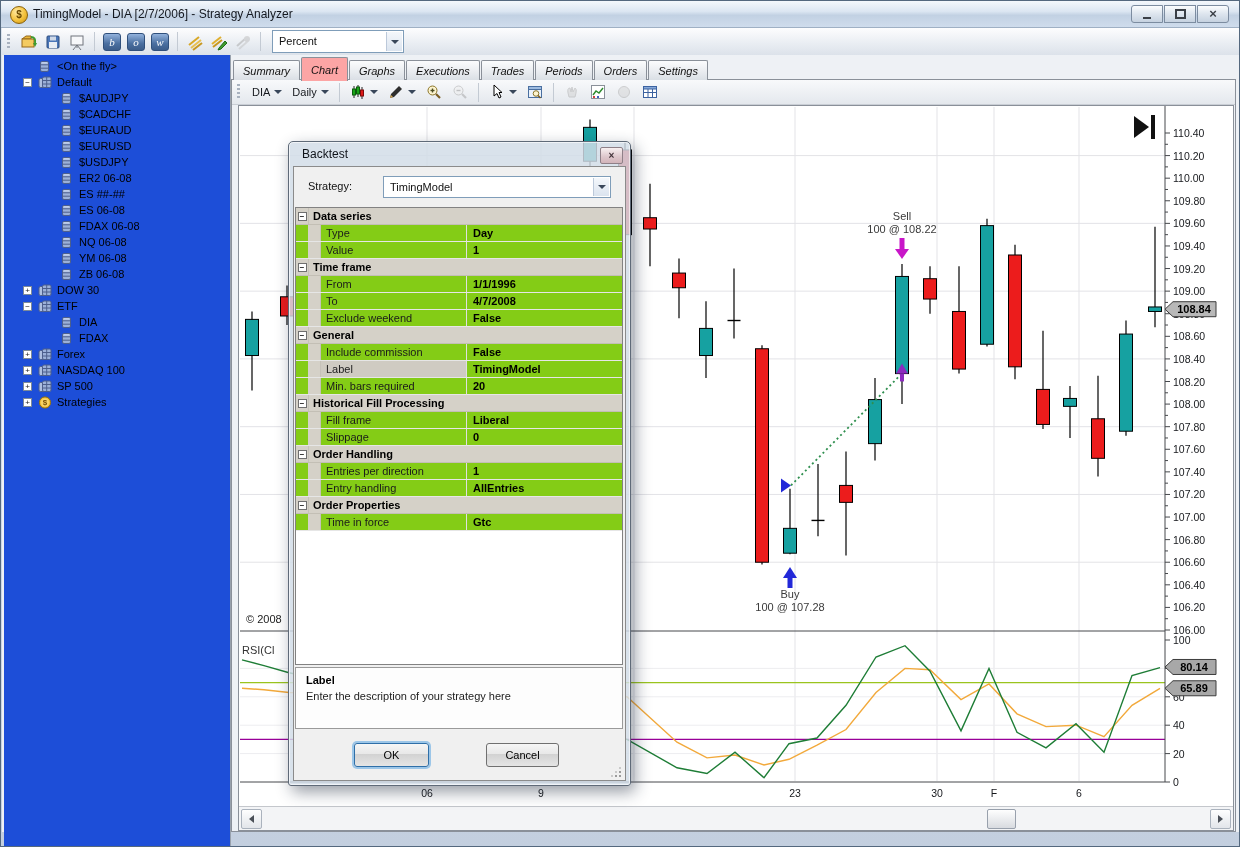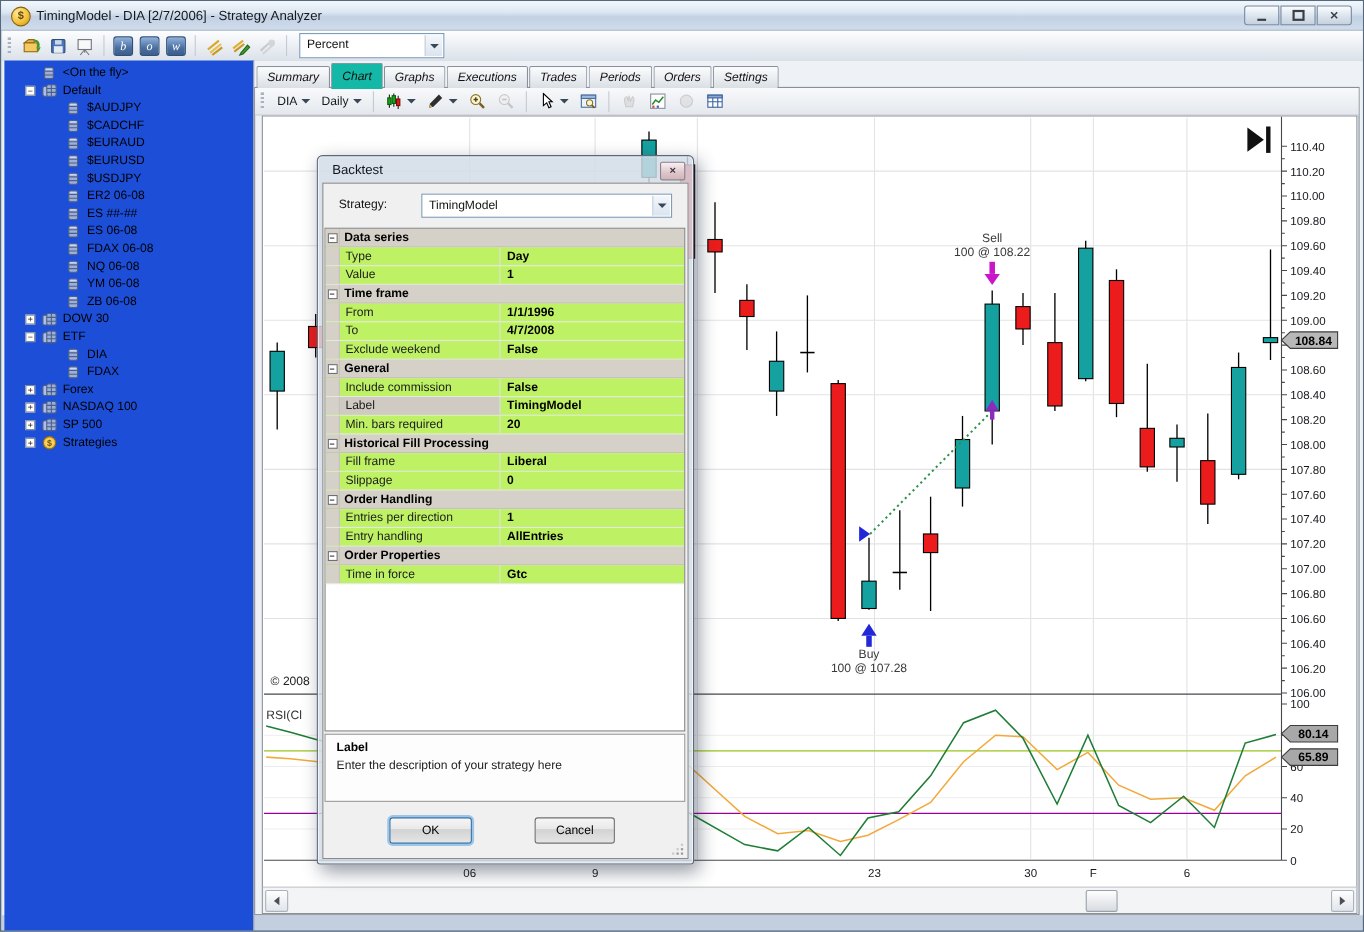--- a/index.html
+++ b/index.html
@@ -46,21 +46,21 @@
   .trow .slot{width:13px;height:9px;flex:none;display:flex;align-items:center;justify-content:center;margin-left:17px;}
   .trow.lvl2 .slot{margin-left:39px;}
   .expander{width:9px;height:9px;background:#fff;border:1px solid #7d8a99;font-size:8px;line-height:7px;
     text-align:center;color:#222;box-sizing:border-box;}
   .ticon{width:14px;height:13px;margin:0 5px 0 4px;flex:none;}
   
   .tabs{position:absolute;left:231px;top:2px;height:23px;display:flex;align-items:flex-end;z-index:5;}
   .tab{height:19px;padding:0 9px;font-size:11px;color:#111;display:flex;align-items:center;
     background:linear-gradient(#fbfcfd,#e8ebef 60%,#dadfe5);border:1px solid #8a9099;border-bottom:none;
     border-radius:2px 2px 0 0;margin-right:1px;font-style:italic;}
-  .tab.sel{height:23px;background:#14b8a6;margin-bottom:-1px;z-index:6;}
+  .tab.sel{height:23px;background:#fca5a5;margin-bottom:-1px;z-index:6;}
   .tabpage{position:absolute;left:229px;top:24px;width:1005px;height:753px;border:1px solid #8a9099;
     background:#eef1f5;box-sizing:border-box;}
   .ctoolbar{position:absolute;left:0;top:0;width:100%;height:24px;
     background:linear-gradient(#f8f9fb,#e4e8ed);border-bottom:1px solid #c9ced5;display:flex;align-items:center;font-size:11px;color:#15181d;}
   .ct-btn{display:flex;align-items:center;gap:4px;padding:2px 5px;}
   
   .chartbox{position:absolute;left:6px;top:25px;width:996px;height:726px;border:1px solid #8a9099;
     background:#fff;box-sizing:border-box;}
   #chartsvg{position:absolute;left:0;top:0;}
   #chartsvg text{font-family:"Liberation Sans",sans-serif;}
@@ -86,21 +86,21 @@
   .dcombo{position:absolute;left:89px;top:9px;width:226px;height:20px;}
   .pgrid{position:absolute;left:1px;top:40px;width:328px;height:458px;background:#fff;border:1px solid #828282;
     box-sizing:border-box;overflow:hidden;}
   .catrow{height:16px;display:flex;align-items:center;background:#d5d1c8;border-bottom:1px solid #c3bfb5;
     font-size:11px;font-weight:bold;color:#000;}
   .gut{width:12px;align-self:stretch;background:#d5d1c8;border-right:1px solid #c6c2b9;flex:none;
     display:flex;align-items:center;justify-content:center;}
   .cbox{width:9px;height:9px;background:#fff;border:1px solid #6f6f6f;font-size:8px;line-height:7px;
     text-align:center;color:#222;box-sizing:border-box;}
   .catname{padding-left:4px;}
-  .prow{height:16px;display:flex;font-size:11px;background:#bef264;border-bottom:1px solid #e6e6e6;}
+  .prow{height:16px;display:flex;font-size:11px;background:#84cc16;border-bottom:1px solid #e6e6e6;padding-left:12px;}
   .pname{width:140px;padding-left:5px;display:flex;align-items:center;border-right:1px solid #e0e0e0;color:#1b1b1b;flex:none;}
   .pval{flex:1;padding-left:6px;display:flex;align-items:center;font-weight:bold;color:#000;}
   .prow.sel .pname{background:#cfcbc2;}
   .helpbox{position:absolute;left:1px;top:500px;width:328px;height:62px;background:#fdfdfd;border:1px solid #9a9a9a;box-sizing:border-box;}
   .help-title{position:absolute;left:10px;top:6px;font-size:11px;font-weight:bold;color:#000;}
   .help-text{position:absolute;left:10px;top:22px;font-size:11px;color:#222;}
   .btn{position:absolute;height:22px;font-size:11px;color:#000;border:1px solid #707070;border-radius:3px;
     background:linear-gradient(#f6f6f6,#e8e8e8 45%,#d2d2d2 46%,#e5e5e5);
     display:flex;align-items:center;justify-content:center;}
   .btn.focus{border-color:#2f6fa8;box-shadow:0 0 0 2px #9cc6e8;}

